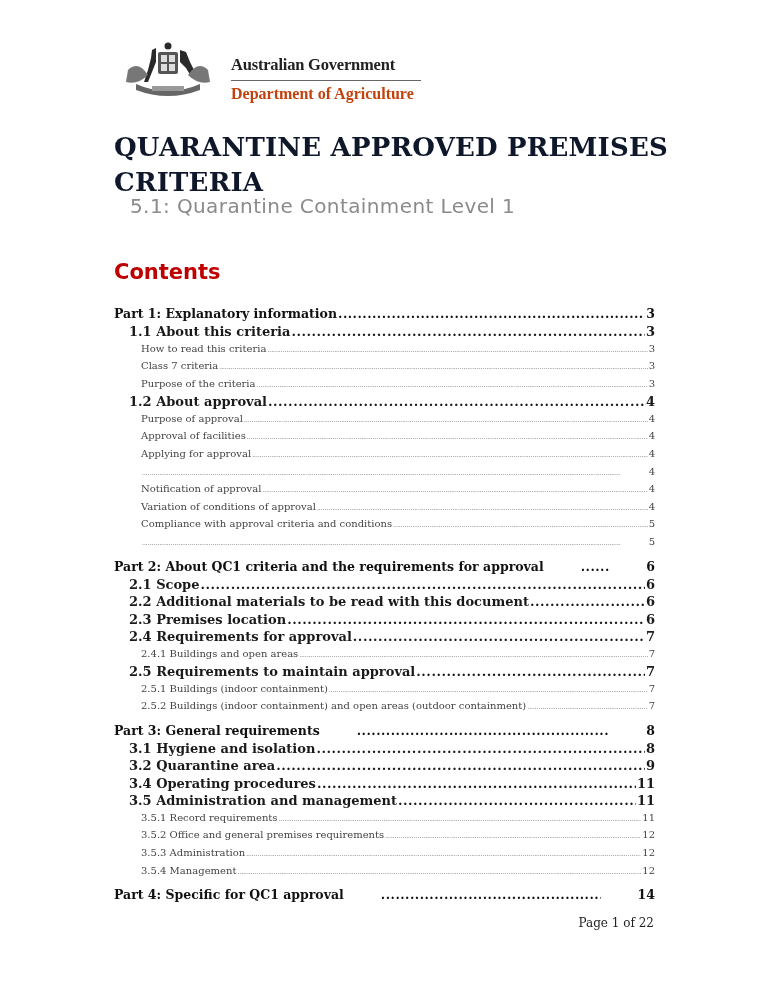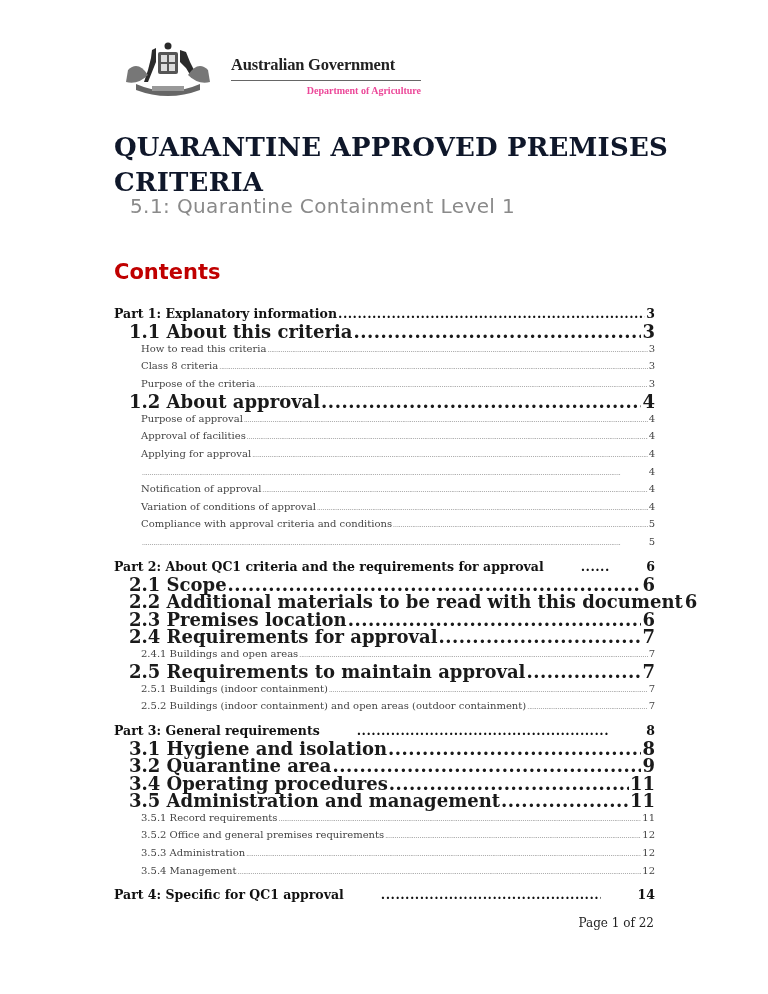--- a/index.html
+++ b/index.html
@@ -2,33 +2,33 @@
 <html><head>
 <meta charset="utf-8">
 <style>
   html, body { margin:0; padding:0; background:#ffffff; }
   body { width:768px; height:994px; position:relative; overflow:hidden; font-family:"DejaVu Serif", serif; color:#222; }
   .header { position:absolute; left:113px; top:40px; width:300px; height:64px; }
   .crest { position:absolute; left:5px; top:0; width:100px; height:62px; }
   .agency { position:absolute; left:118px; top:15px; }
   .agency .gov { font-family:"Liberation Serif", serif; font-weight:bold; font-size:16.5px; color:#222; letter-spacing:-0.2px; }
   .agency .rule { width:190px; height:1px; background:#666; margin:5px 0 4px; }
-  .agency .dept { font-family:"Liberation Serif", serif; font-weight:bold; font-size:10px; color:#ec4899;text-align:right; }
+  .agency .dept { font-family:"Liberation Serif", serif; font-weight:bold; font-size:16px; color:#c2410c; }
   .title { position:absolute; left:114px; top:130px; width:560px; font-family:"DejaVu Serif", serif; font-weight:bold; font-size:26px; line-height:35px; color:#0f172a; letter-spacing:0.2px; }
   .subtitle { position:absolute; left:130px; top:194px; font-family:"DejaVu Sans", sans-serif; font-size:20px; color:#8a8a8a; letter-spacing:0.4px; }
   .contents-h { position:absolute; left:114px; top:260px; font-family:"DejaVu Sans", sans-serif; font-weight:bold; font-size:21px; color:#c00000; }
   .toc { position:absolute; left:114px; top:305px; width:541px; }
   .toc-row { display:flex; align-items:baseline; white-space:nowrap; }
   .toc-row .lbl { flex:0 0 auto; }
   .toc-row .dots { flex:1 1 auto; overflow:hidden; margin:0 1px; }
   .toc-row .dots::after { content:"..........................................................................................................................................................................................................................................................."; letter-spacing:0.5px; }
   .toc-row .pg { flex:0 0 auto; }
   .lvl1 { font-family:"DejaVu Serif", serif; font-weight:bold; font-size:12.5px; line-height:18px; color:#111; }
   .lvl1.gap { margin-top:6px;gap:36px; }
-  .lvl2 { font-family:"DejaVu Serif", serif; font-weight:bold; font-size:18px; line-height:17.5px; color:#1a1a1a; padding-left:15px; }
+  .lvl2 { font-family:"DejaVu Serif", serif; font-weight:bold; font-size:13px; line-height:17.5px; color:#1a1a1a; padding-left:15px; }
   .lvl3 { font-family:"DejaVu Serif", serif; font-size:10px; line-height:16.6px; color:#444; padding-left:27px; }
   .lvl3 .dots::after { letter-spacing:0px; font-size:6px; }
   .footer { position:absolute; right:114px; top:916px; font-family:"DejaVu Serif", serif; font-size:12px; color:#222; }
 </style>
 </head>
 <body>
 
 <div class="header">
   <svg class="crest" viewBox="0 0 100 62">
     <g fill="#2a2a2a">
@@ -67,21 +67,21 @@
       <span class="lbl">1.1 About this criteria</span>
       <span class="dots"></span>
       <span class="pg">3</span>
     </div>
     <div class="toc-row lvl3">
       <span class="lbl">How to read this criteria</span>
       <span class="dots"></span>
       <span class="pg">3</span>
     </div>
     <div class="toc-row lvl3">
-      <span class="lbl">Class 8 criteria</span>
+      <span class="lbl">Class 7 criteria</span>
       <span class="dots"></span>
       <span class="pg">3</span>
     </div>
     <div class="toc-row lvl3">
       <span class="lbl">Purpose of the criteria</span>
       <span class="dots"></span>
       <span class="pg">3</span>
     </div>
     <div class="toc-row lvl2">
       <span class="lbl">1.2 About approval</span>

